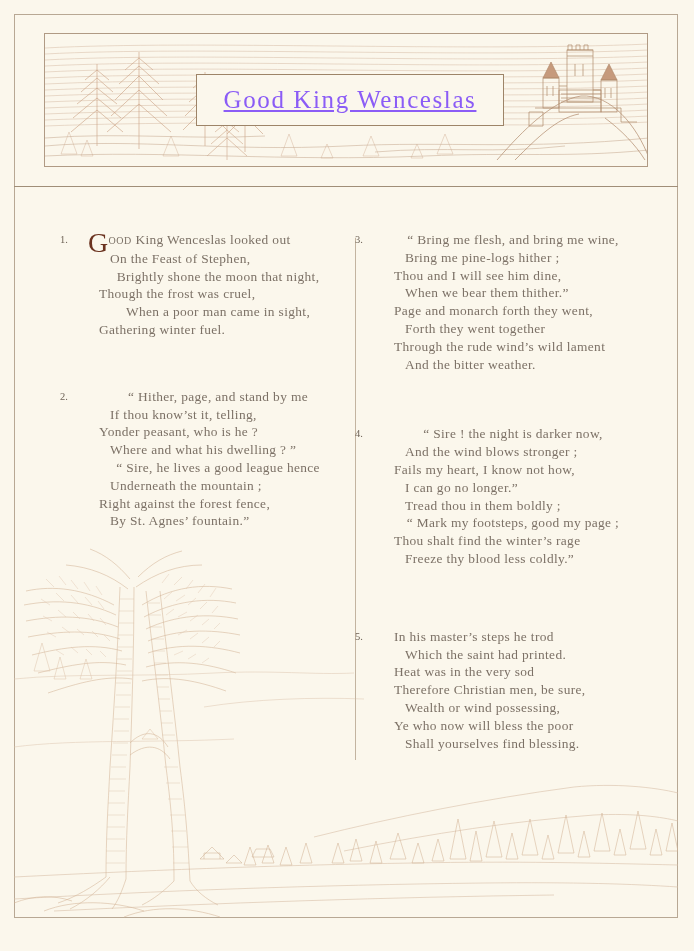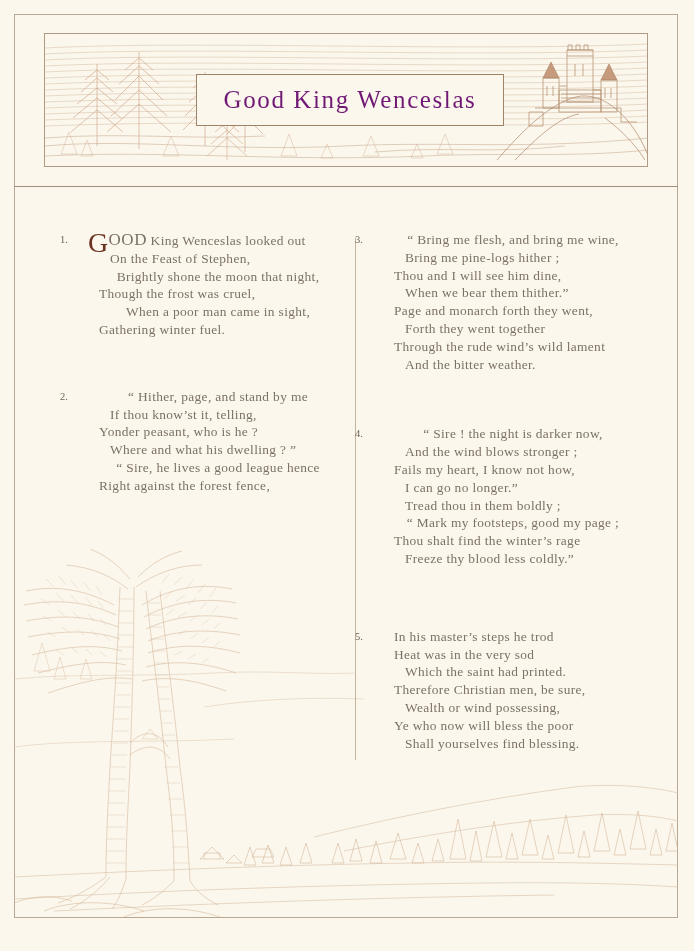--- a/index.html
+++ b/index.html
@@ -51,24 +51,25 @@
     background: #fbf7ec;
     box-sizing: border-box;
     display: flex;
     align-items: center;
     justify-content: center;
     z-index: 5;
   }
   .title-text {
     font-family: "Liberation Serif", serif;
     font-size: 25px;
-    color: #701a75;
+    color: #8b5cf6;
     letter-spacing: 1.6px;
     white-space: nowrap;
     font-weight: 400;
+    text-decoration: underline;
   }
   
   .head-rule {
     position: absolute;
     left: 14px;
     top: 186px;
     width: 664px;
     height: 1px;
     background: #a08e78;
   }
@@ -129,21 +130,21 @@
   .dropcap {
     float: left;
     font-size: 28px;
     line-height: 22px;
     color: #6b3320;
     margin-top: 1px;
     margin-right: 0px;
     font-family: "Liberation Serif", serif;
   }
   .smallcaps {
-    font-size: 17px;
+    font-size: 10px;
     letter-spacing: 0.5px;
   }
   .v1 { margin-top: 44px; }
   .v2 { margin-top: 49px; }
   .v3 { margin-top: 44px; }
   .v4 { margin-top: 52px; }
   .v5 { margin-top: 60px; }
 </style>
 </head>
 <body>
@@ -375,21 +376,23 @@
       </div>
 
       <div class="verse v2">
         <span class="num">2.</span>
         <div class="lines">
           <div class="ln out">“ Hither, page, and stand by me</div>
           <div class="ln ind">If thou know’st it, telling,</div>
           <div class="ln ind2">Yonder peasant, who is he ?</div>
           <div class="ln ind">Where and what his dwelling ? ”</div>
           <div class="ln out">“ Sire, he lives a good league hence</div>
+          <div class="ln ind">Underneath the mountain ;</div>
           <div class="ln ind2">Right against the forest fence,</div>
+          <div class="ln ind">By St. Agnes’ fountain.”</div>
         </div>
       </div>
 
     </div>
 
     <div class="col col-right">
 
       <div class="verse v3">
         <span class="num">3.</span>
         <div class="lines">
@@ -415,22 +418,22 @@
           <div class="ln out">“ Mark my footsteps, good my page ;</div>
           <div class="ln ind2">Thou shalt find the winter’s rage</div>
           <div class="ln ind">Freeze thy blood less coldly.”</div>
         </div>
       </div>
 
       <div class="verse v5">
         <span class="num">5.</span>
         <div class="lines">
           <div class="ln ind2">In his master’s steps he trod</div>
+          <div class="ln ind">Which the saint had printed.</div>
           <div class="ln ind2">Heat was in the very sod</div>
-          <div class="ln ind">Which the saint had printed.</div>
           <div class="ln ind2">Therefore Christian men, be sure,</div>
           <div class="ln ind">Wealth or wind possessing,</div>
           <div class="ln ind2">Ye who now will bless the poor</div>
           <div class="ln ind">Shall yourselves find blessing.</div>
         </div>
       </div>
 
     </div>
   </div>
 

